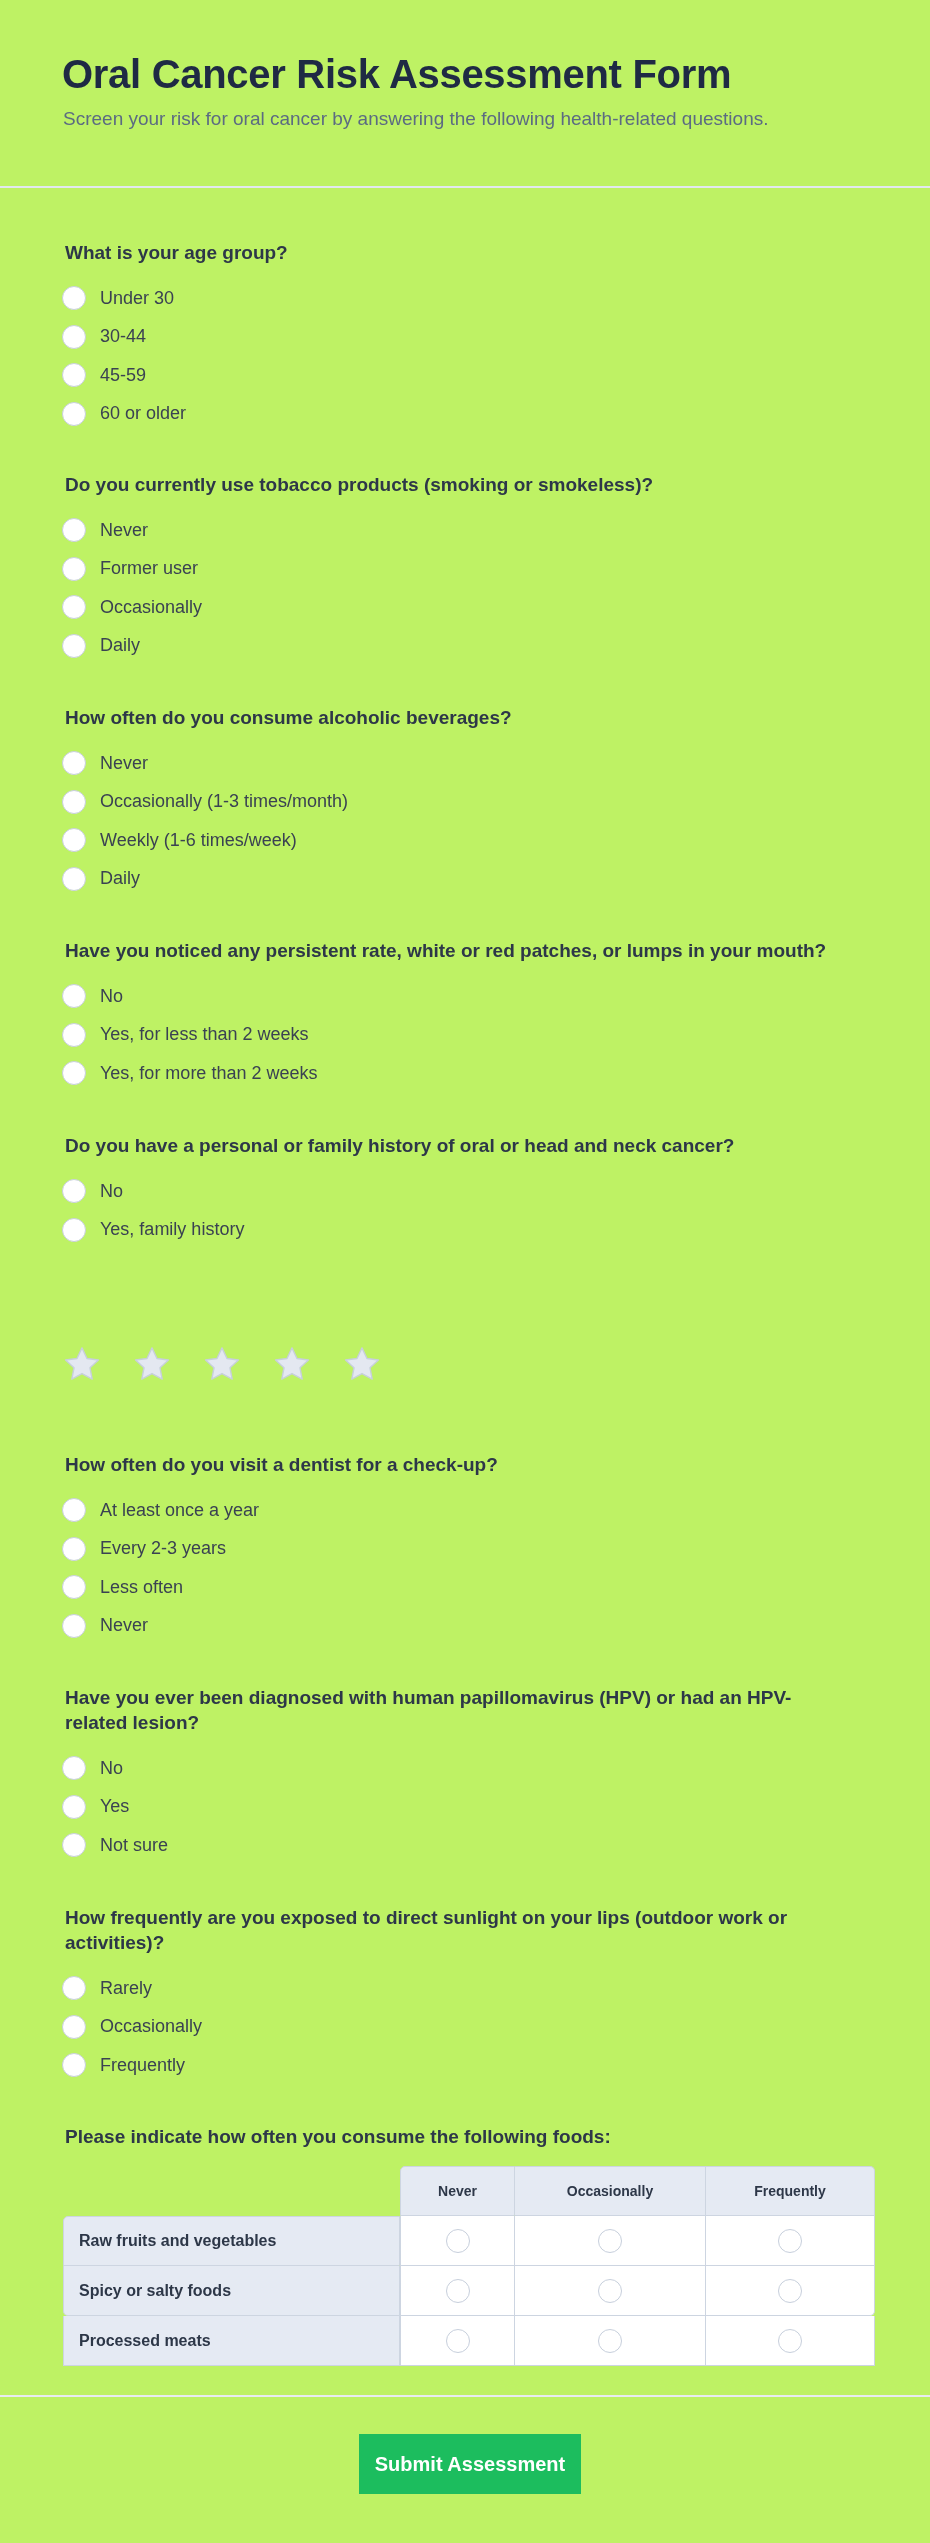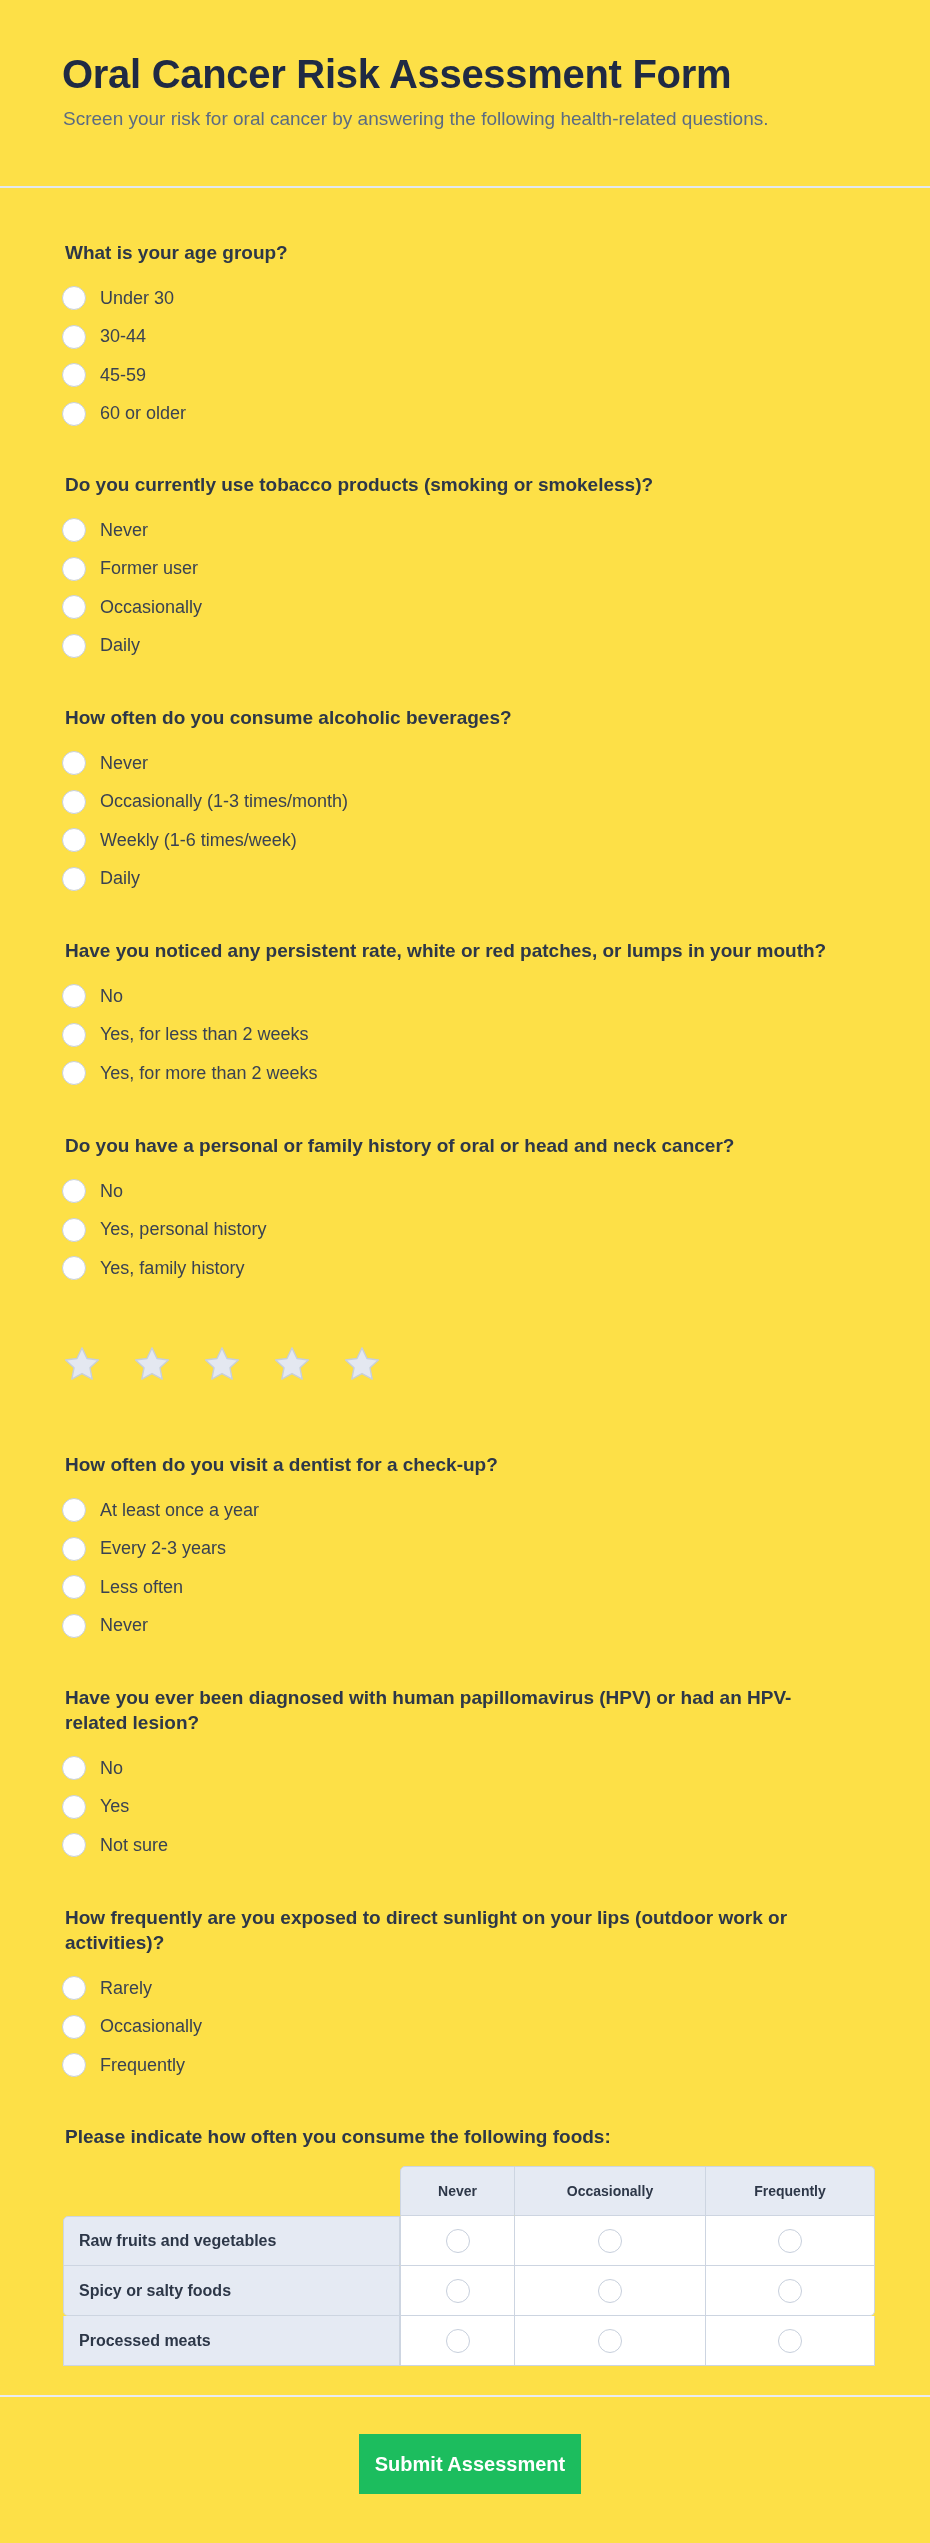--- a/index.html
+++ b/index.html
@@ -1,18 +1,18 @@
 <!DOCTYPE html>
 <html><head>
 <meta charset="utf-8">
 <style>
   * { box-sizing: border-box; margin: 0; padding: 0; }
   html, body { width: 930px; background: #ffffff; }
   body { font-family: "Liberation Sans", "DejaVu Sans", sans-serif; color: #334155; }
-  .page { position: relative; width: 930px; height: 2543px; background: #fde047; }
+  .page { position: relative; width: 930px; height: 2543px; background: #bef264; }
 
   .header { position: absolute; left: 0; top: 0; width: 930px; height: 188px; border-bottom: 2px solid #e2e8f0; }
   .title { position: absolute; left: 62px; top: 52px; font-size: 40px; font-weight: 700; color: #1f2a44; letter-spacing: -0.3px; white-space: nowrap; }
   .subtitle { position: absolute; left: 63px; top: 108px; font-size: 19px; color: #5b6b82; white-space: nowrap; }
 
   .question { position: absolute; left: 65px; width: 820px; }
   .q-title { font-size: 19px; font-weight: 600; color: #2d3748; line-height: 25px; }
   .options { margin-top: 14px; }
   .option { display: flex; align-items: center; height: 38.5px; cursor: pointer; margin-left: -3px; }
   .radio { width: 24px; height: 24px; border-radius: 50%; border: 1.5px solid #c7cfdc; background: #fff; flex: none; }
@@ -137,24 +137,20 @@
 
   <div class="question" style="top:1133px">
     <div class="q-title">Do you have a personal or family history of oral or head and neck cancer?</div>
     <div class="options">
       <div class="option">
           <span class="radio"></span>
           <span class="opt-label">No</span>
         </div>
       <div class="option">
           <span class="radio"></span>
-          <span class="opt-label">Yes, personal history</span>
-        </div>
-      <div class="option">
-          <span class="radio"></span>
           <span class="opt-label">Yes, family history</span>
         </div>
     </div>
   </div>
 
   <div class="question" style="top:1328px">
     <div class="stars">
       <span class="star">
           <svg viewBox="0 0 24 23">
             <path d="M12 1.2l3.2 6.8 7.3.9-5.4 5 1.4 7.3L12 17.6l-6.5 3.6 1.4-7.3-5.4-5 7.3-.9z" fill="#e4e8f1" stroke="#c7cfdc" stroke-width="0.9" stroke-linejoin="round"></path>

